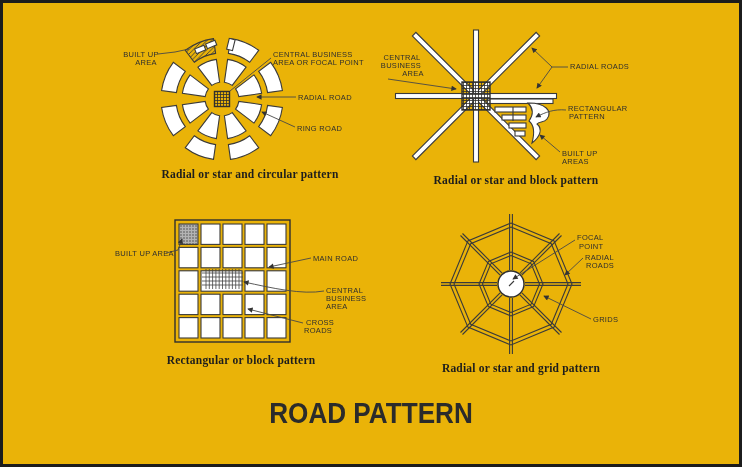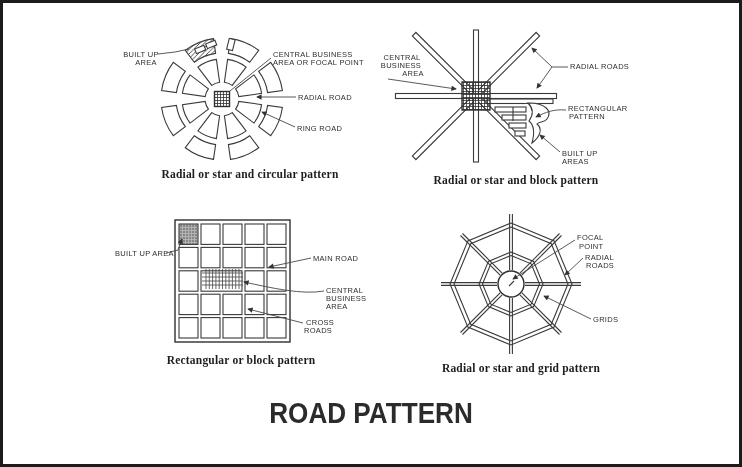--- a/index.html
+++ b/index.html
@@ -1,17 +1,17 @@
 <!DOCTYPE html>
 <html><head>
 <meta charset="utf-8">
 <style>
   html,body{margin:0;padding:0;background:#e8e8e8;}
   .page{
-    position:relative;width:742px;height:467px;background:#ffffff;
+    position:relative;width:742px;height:467px;background:#eab308;
     font-family:"Liberation Sans",sans-serif;overflow:hidden;
   }
   svg{position:absolute;left:0;top:0;}
   .ln{stroke:#3a3a3a;stroke-width:1.1;}
   .ln2{stroke:#2f2f2f;stroke-width:1.4;}
   .ldr{stroke:#474747;stroke-width:0.9;fill:none;}
   text.lbl{font-size:7.5px;font-family:"Liberation Sans",sans-serif;fill:#2e2e2e;letter-spacing:0.3px;}
   text.cap{font-size:11.5px;font-weight:bold;font-family:"Liberation Serif",serif;fill:#1d1d1d;letter-spacing:0.2px;}
   .title{
     position:absolute;left:0;right:0;top:397px;text-align:center;

